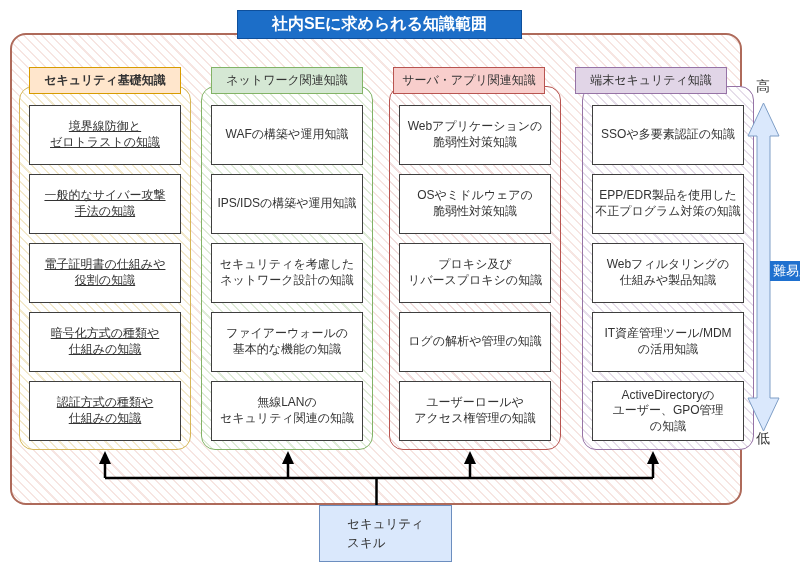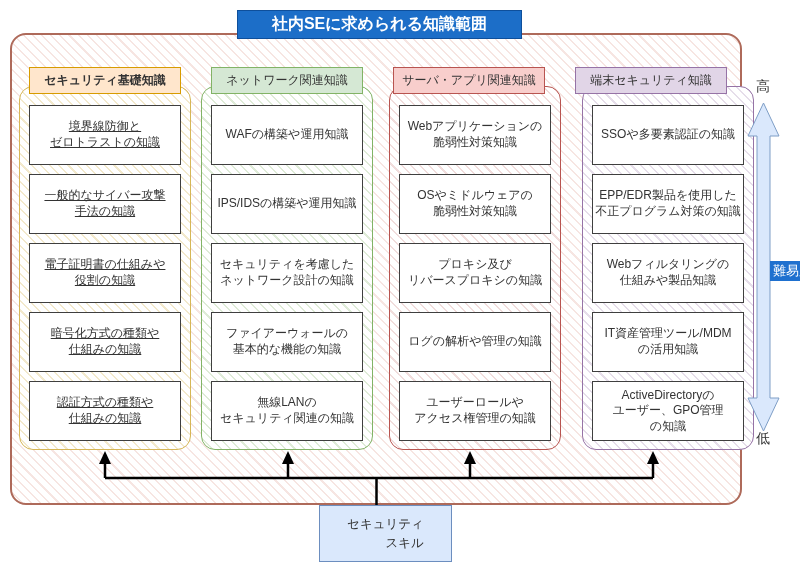--- a/index.html
+++ b/index.html
@@ -45,21 +45,21 @@
   .diff-low{position:absolute;left:748px;top:430px;width:30px;text-align:center;font-size:14px;z-index:3;}
   .diff-arrow{position:absolute;left:747px;top:102px;z-index:2;}
   .diff-label{
     position:absolute;left:743px;top:261px;z-index:5;
     background:#1E70CF;color:#fff;font-size:13px;padding:1px 3px;white-space:nowrap;margin-left:27px;
   }
   
   .skill{
     position:absolute;left:319px;top:505px;width:133px;height:57px;z-index:3;
     background:#DAE8FC;border:1px solid #6C8EBF;box-sizing:border-box;
-    display:flex;align-items:center;justify-content:center;text-align:right;
+    display:flex;align-items:center;justify-content:center;text-align:left;
     font-size:12.5px;line-height:1.45;white-space:pre-line;
   }
   .connectors{position:absolute;left:0;top:0;z-index:4;pointer-events:none;}
 </style>
 </head>
 <body>
 
 <div class="canvas">
 
   <div class="outer"></div>

